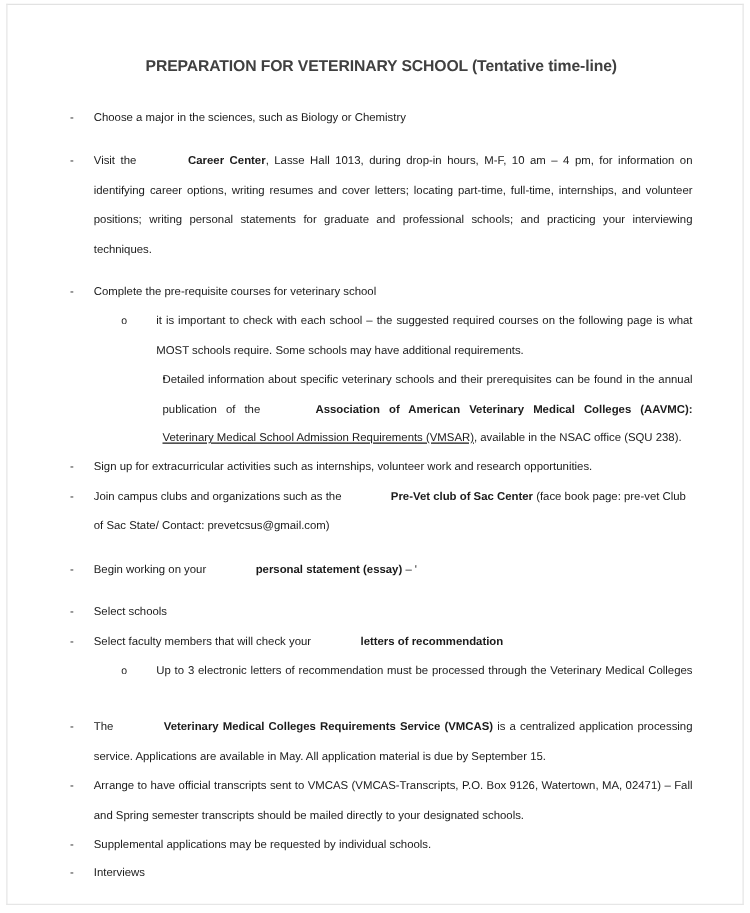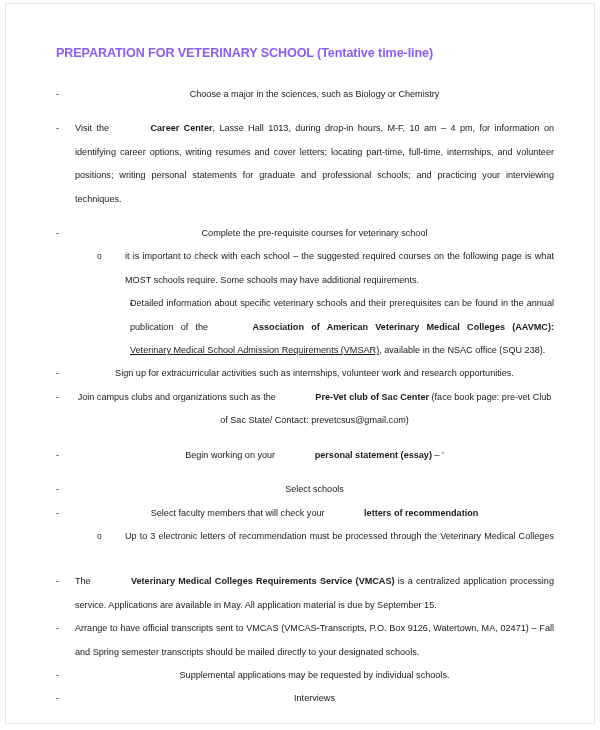--- a/index.html
+++ b/index.html
@@ -57,22 +57,23 @@
     top: 46px;
     width: 498px;
     color: #161616;
   }
 
   h1.doc-title {
     font-size: 12.6px;
     font-weight: bold;
     margin: 0 0 0 0;
     padding: 0;
+    text-align: center;
     letter-spacing: -0.1px;
-    color: #8b5cf6;
+    color: #404040;
   }
 
   .blocks {
     margin-top: 23px;
   }
 
   
   .item {
     position: relative;
     font-size: 9.1px;
@@ -86,21 +87,21 @@
     width: 14px;
     text-align: left;
     color: #1a1a1a;
   }
   .item .body {
     display: block;
   }
 
   
   .lvl1 { margin-left: 0px; }
-  .lvl1 .body { margin-left: 19px; text-align: center; }
+  .lvl1 .body { margin-left: 19px; }
 
   .lvl2 { margin-left: 41px; }
   .lvl2 .body { margin-left: 28px; }
   .lvl2 .marker { font-size: 8.4px; }
 
   .lvl3 { margin-left: 74px; }
   .lvl3 .body { }
   .lvl3 .marker { font-size: 7px; line-height: 23.4px; }
 
   .justify .body { text-align: justify; }

